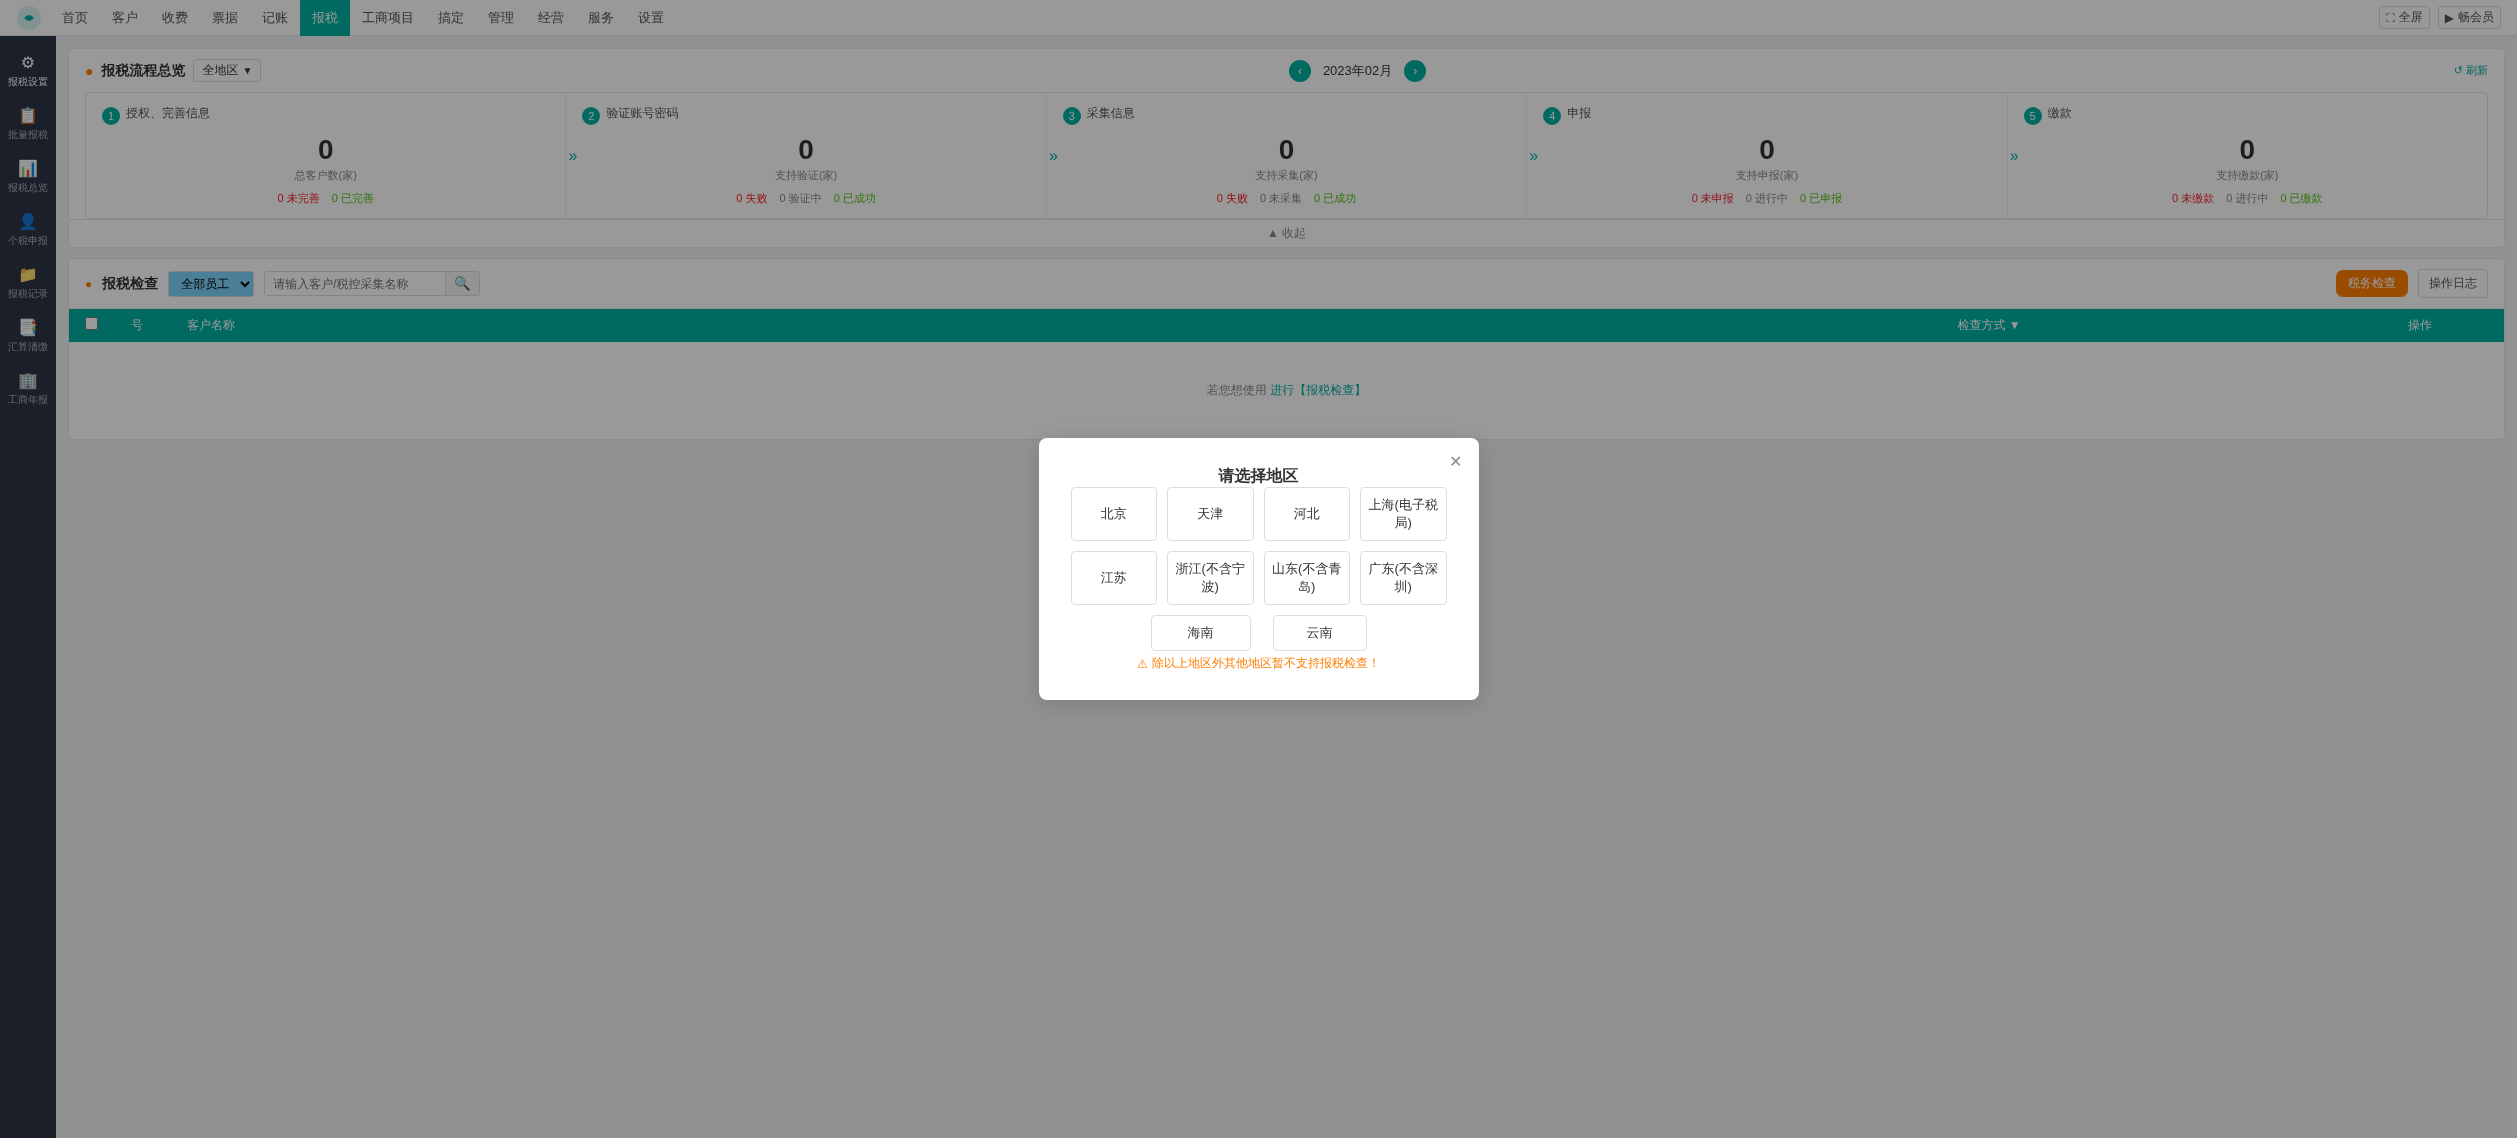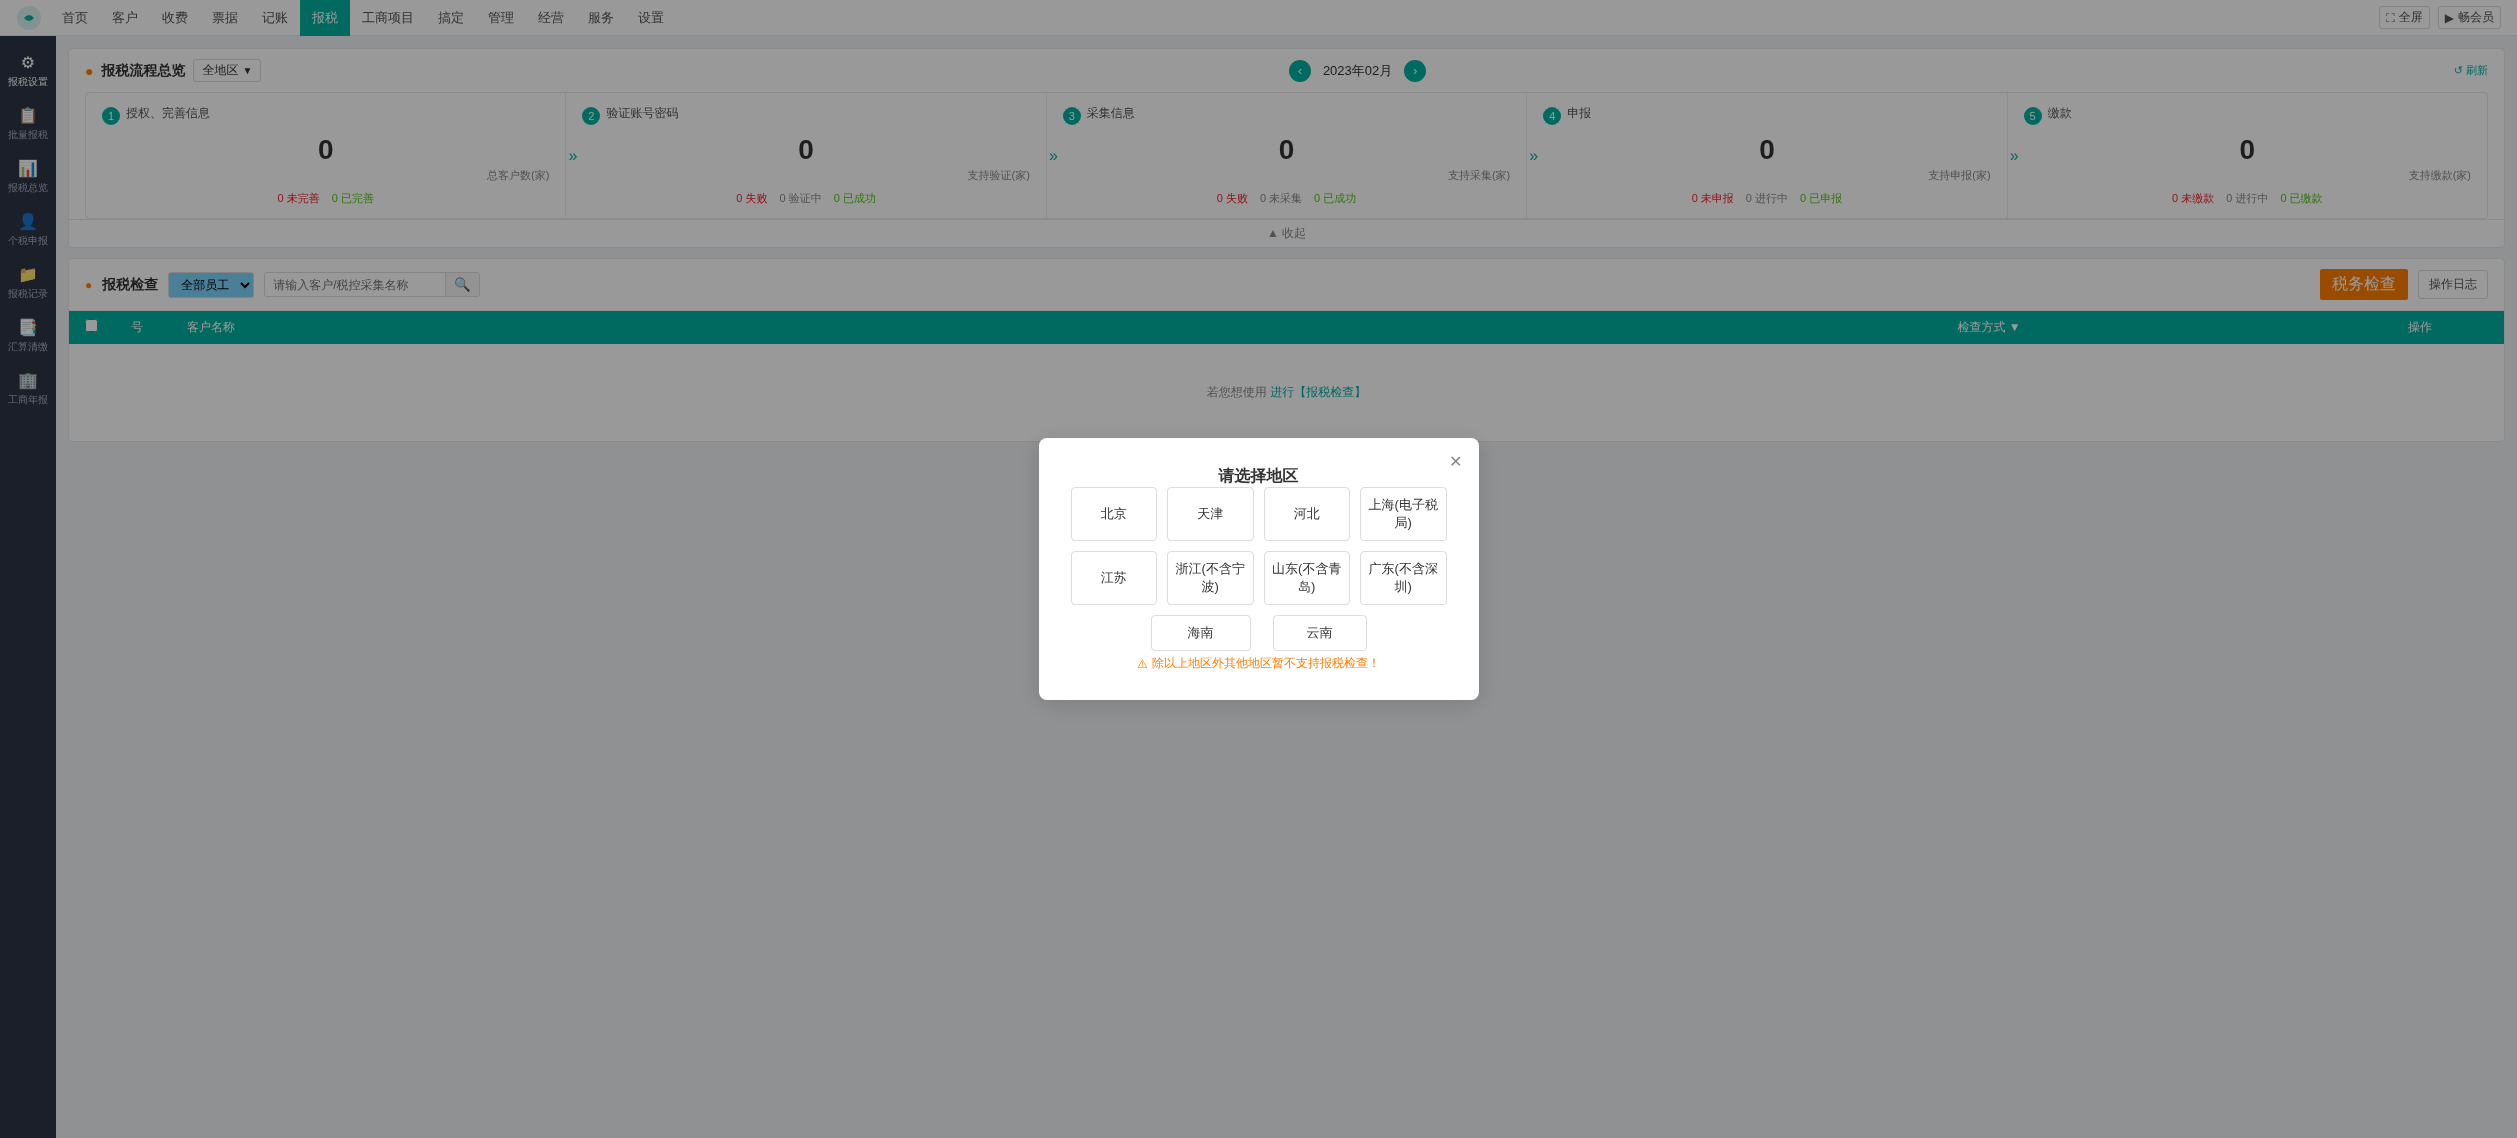--- a/index.html
+++ b/index.html
@@ -127,21 +127,21 @@
     .flow-card-count {
       font-size: 28px;
       font-weight: bold;
       color: #333;
       display: block;
       text-align: center;
     }
     .flow-card-sub {
       font-size: 11px;
       color: #888;
-      text-align: right;
+      text-align: center;
       margin-top: 2px;
     }
     .flow-card-stats {
       display: flex;
       justify-content: center;
       gap: 12px;
       margin-top: 8px;
       font-size: 11px;
     }
     .stat-fail { color: #f5222d; }
@@ -213,24 +213,24 @@
       padding: 40px;
       text-align: center;
       color: #888;
       font-size: 12px;
     }
 
     .orange-btn {
       background: #ff7d00;
       color: #fff;
       border: none;
-      border-radius: 2px;
+      border-radius: 7px;
       padding: 5px 12px;
       cursor: pointer;
-      font-size: 16px;
+      font-size: 12px;
     }
     .op-log-btn {
       background: #fff;
       color: #555;
       border: 1px solid #ddd;
       border-radius: 3px;
       padding: 5px 10px;
       cursor: pointer;
       font-size: 12px;
     }

